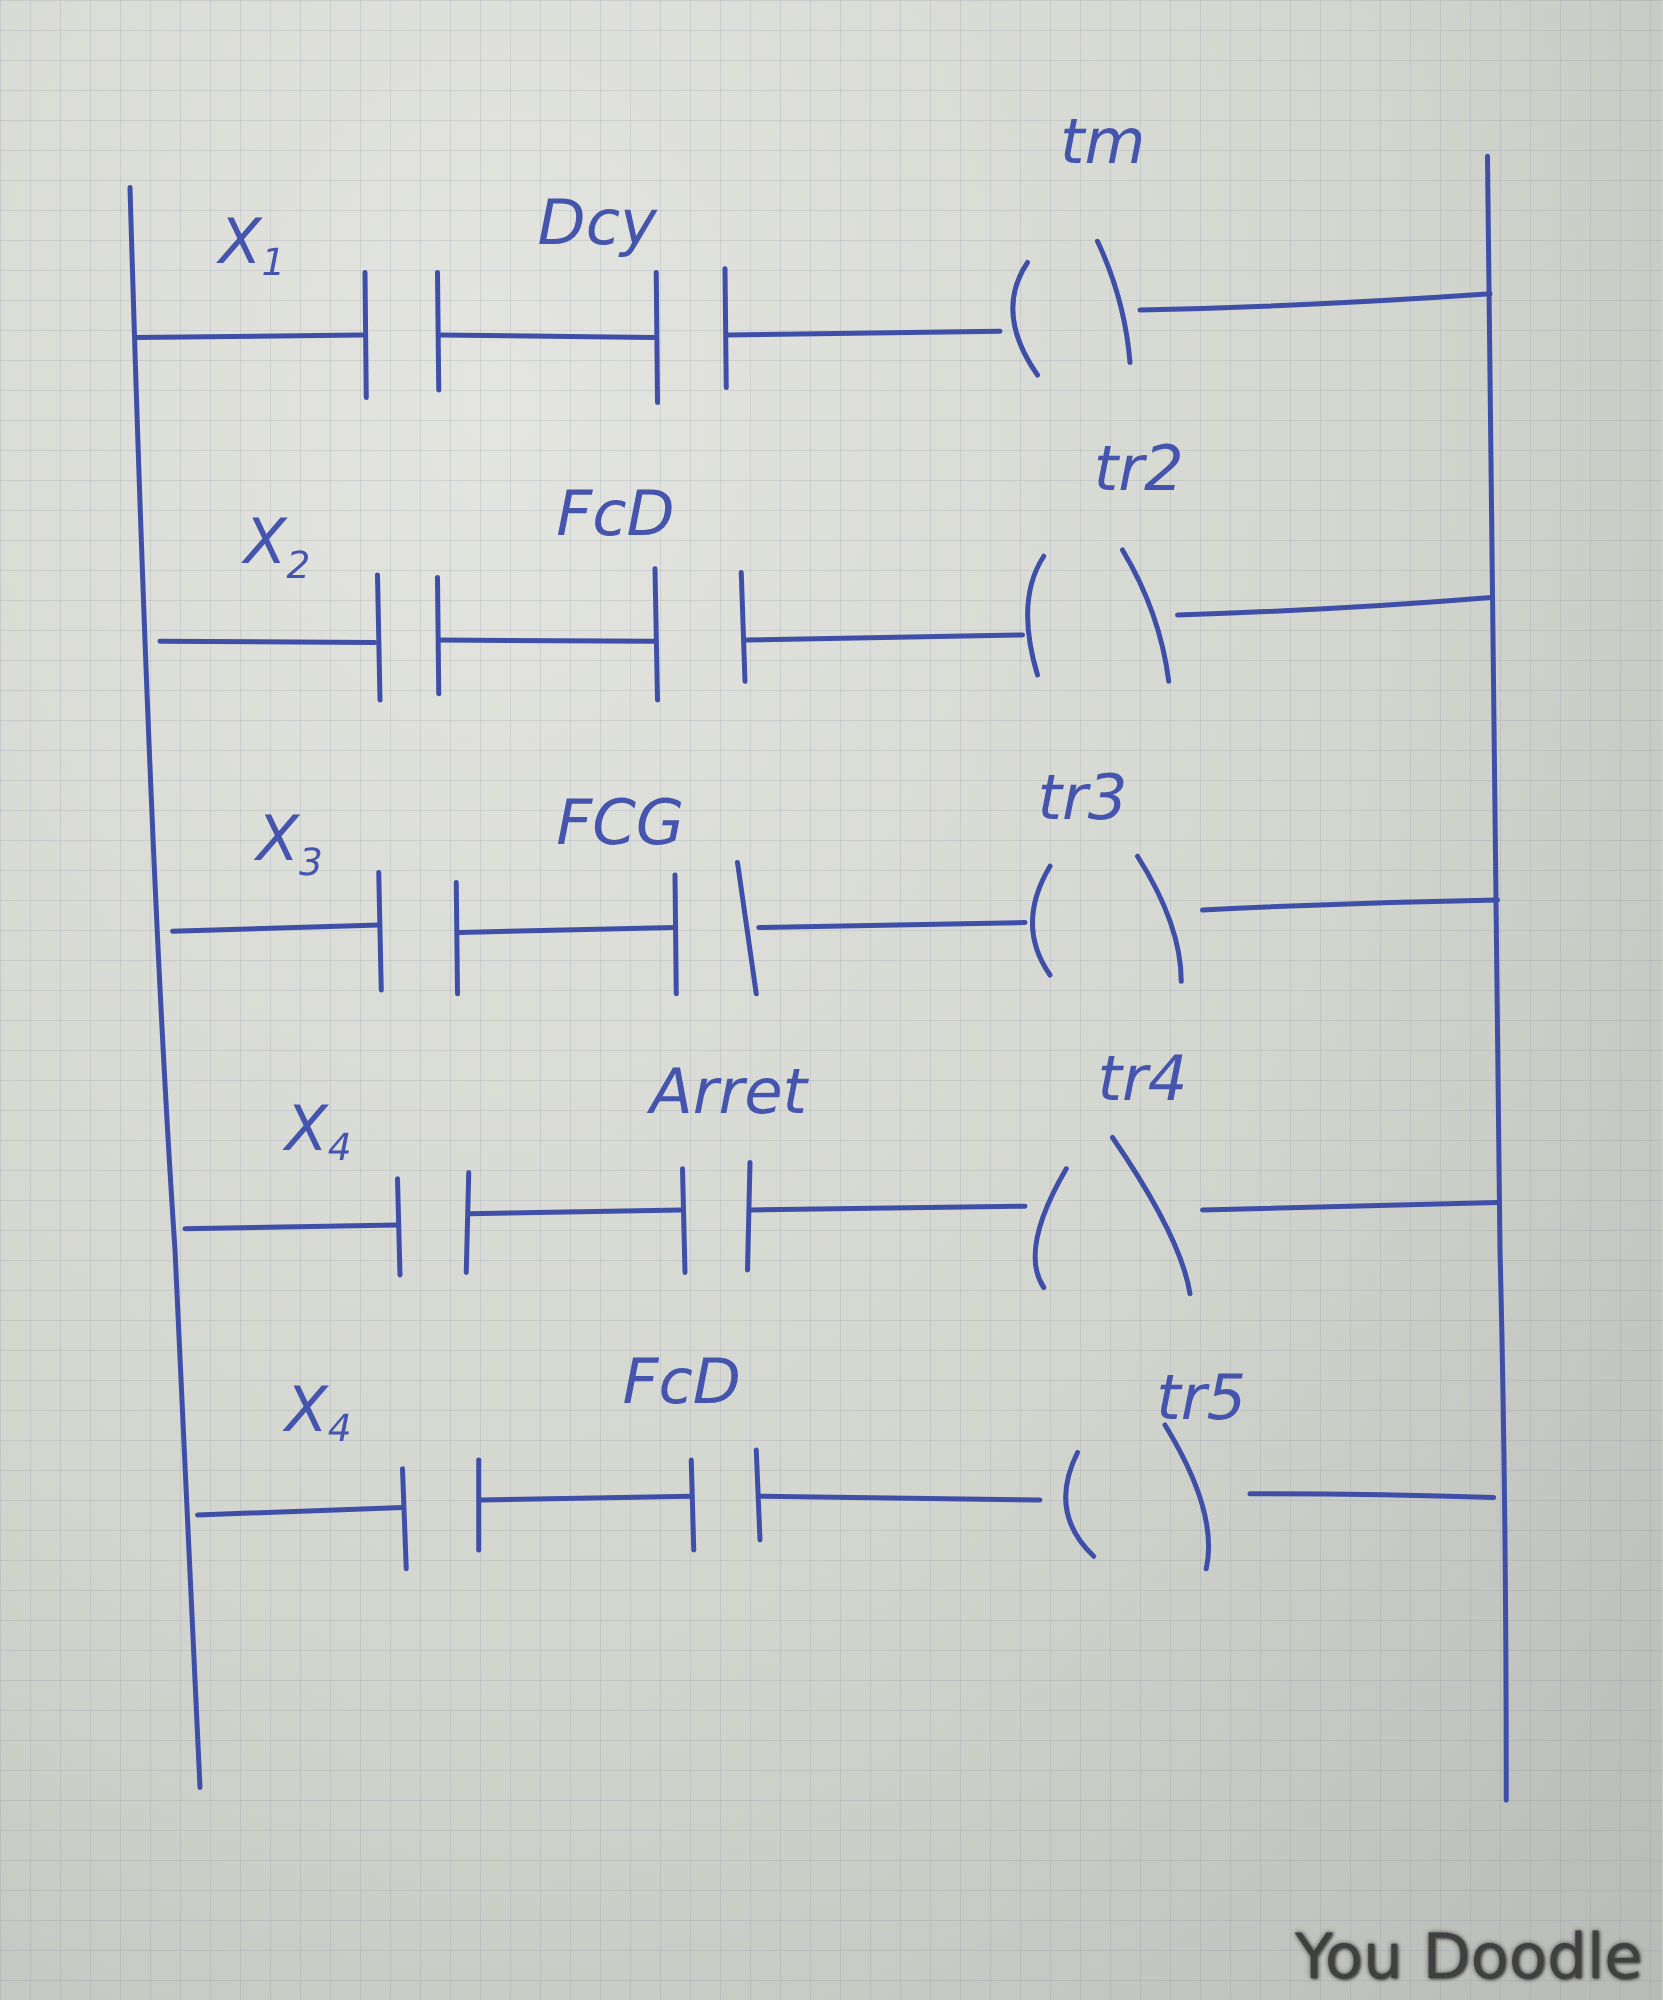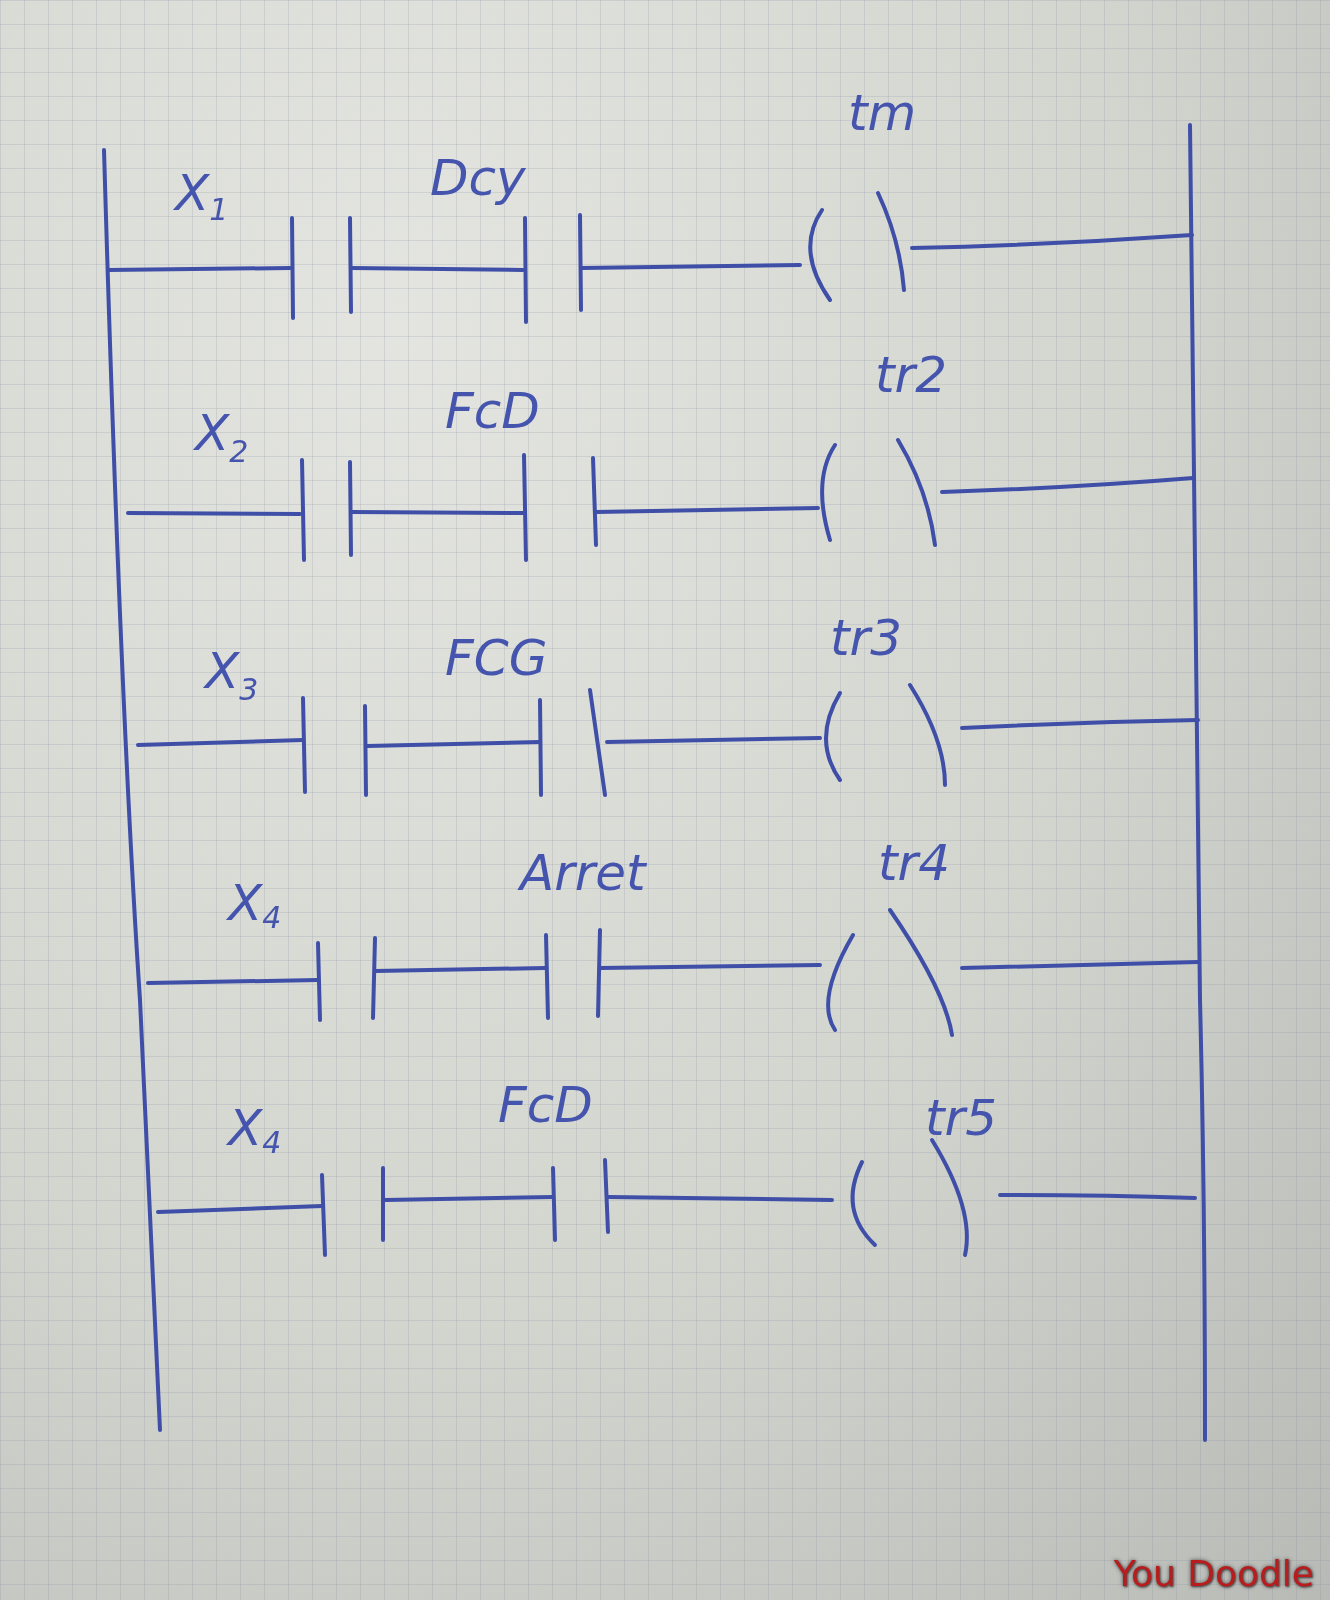--- a/index.html
+++ b/index.html
@@ -13,22 +13,22 @@
     background-size: 24px 24px, 24px 24px, 100% 100%;
     position: relative;
     font-family: "DejaVu Sans", sans-serif;
   }
   #diagram { position: absolute; left: 0; top: 0; }
   .ink { stroke: #3f4fa8; stroke-width: 4; fill: none; stroke-linecap: round; stroke-linejoin: round; }
   .lbl { fill: #4555ad; font-family: "DejaVu Sans", sans-serif; font-size: 50px; font-style: italic; }
   .sub { font-size: 30px; }
   .watermark {
     position: absolute; right: 16px; bottom: 6px;
-    font-family: "DejaVu Sans", sans-serif; font-size: 36px;
-    color: #b91c1c; text-shadow: 0 0 4px #555, 1px 1px 2px #444;
+    font-family: "DejaVu Sans", sans-serif; font-size: 50px;
+    color: #404040; text-shadow: 0 0 4px #555, 1px 1px 2px #444;
   }
 </style>
 </head>
 <body>
 
 <svg id="diagram" width="1330" height="1600" viewBox="0 0 1330 1600">
 
   <path class="ink" d="M104 150 Q120 700 140 1000 Q150 1200 160 1430"></path>
   <path class="ink" d="M1190 125 Q1195 700 1200 1000 Q1205 1200 1205 1440"></path>
 

